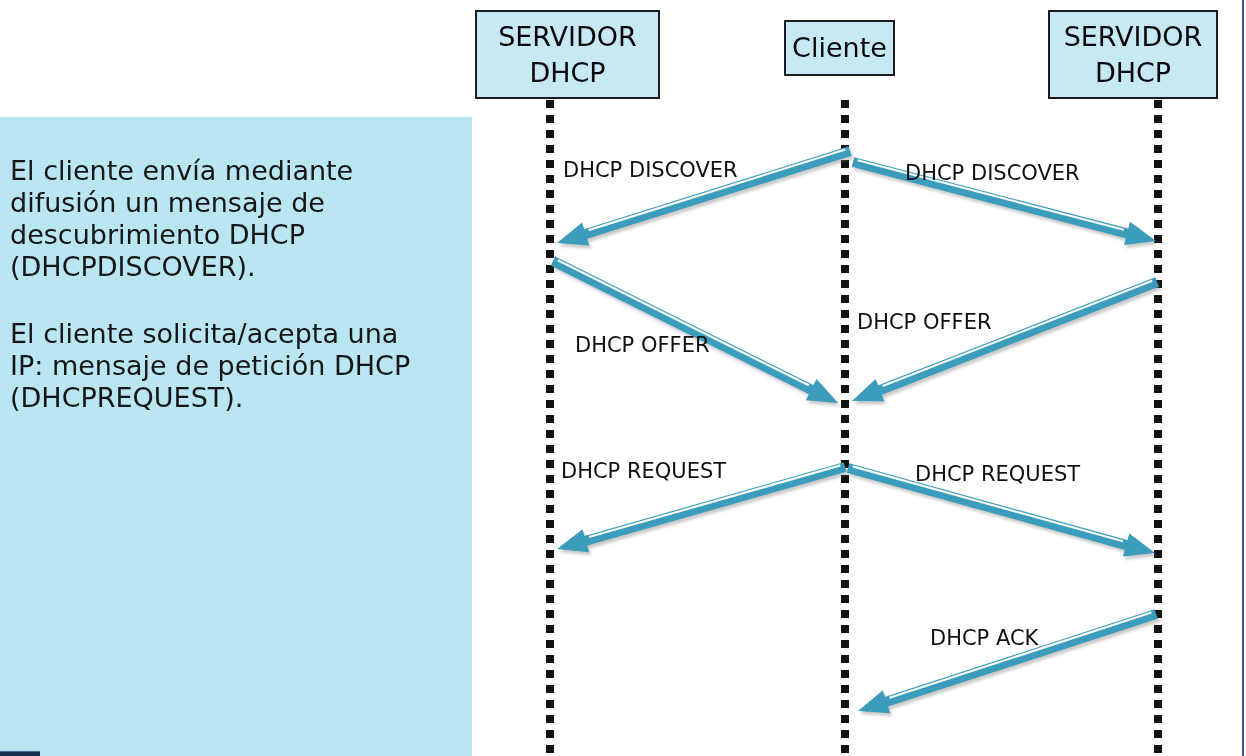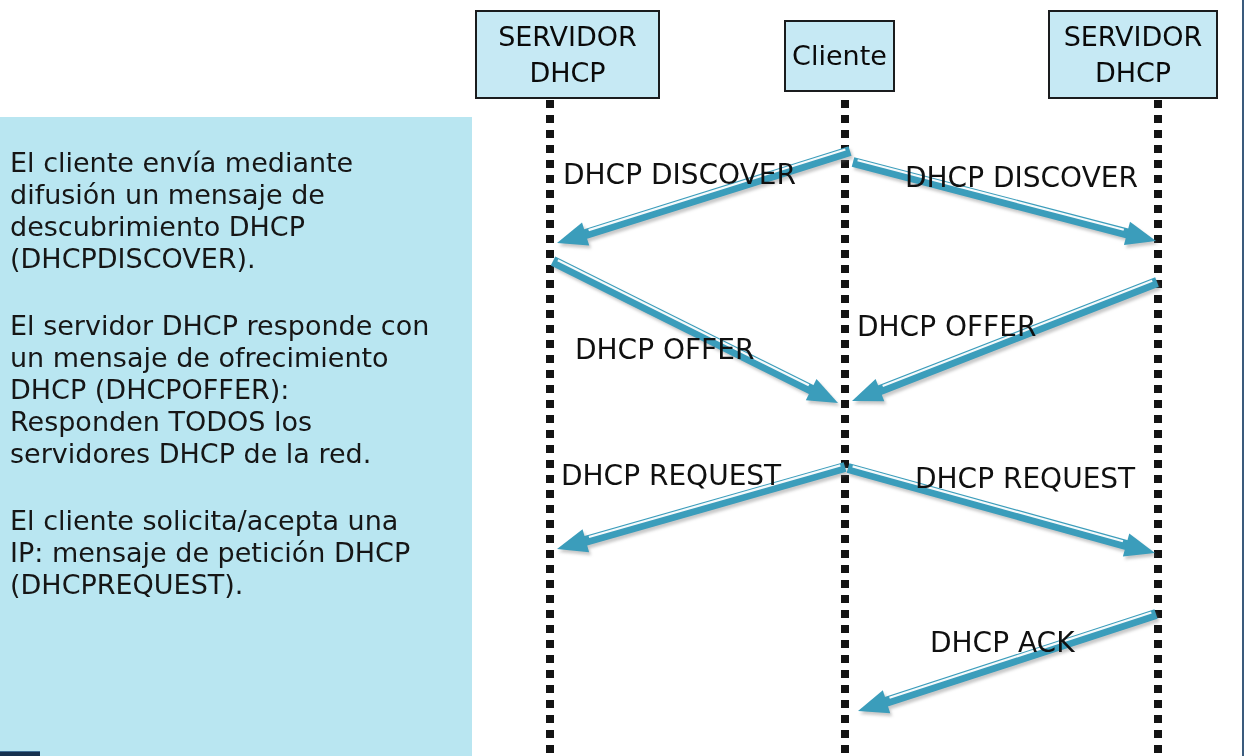--- a/index.html
+++ b/index.html
@@ -5,41 +5,41 @@
   html,body{margin:0;padding:0}
   body{
     width:1246px;height:756px;position:relative;background:#ffffff;
     font-family:"DejaVu Sans","Liberation Sans",sans-serif;overflow:hidden;
   }
   .panel{
     position:absolute;left:0;top:117px;width:472px;height:639px;
     background:#b9e6f1;z-index:2;box-sizing:border-box;
     padding:30px 12px 0 10px;color:#161616;font-size:27px;line-height:32px;
   }
-  .panel p{margin:0 0 35px 0;white-space:pre-line}
+  .panel p{margin:8px 0 35px 0;white-space:pre-line}
   .actor{
     position:absolute;z-index:4;background:#c6e9f4;border:2px solid #1a1c1e;
     display:flex;align-items:center;justify-content:center;text-align:center;
     font-size:27px;line-height:1.3;color:#0a0a0a;box-sizing:border-box;
   }
   #actor-server-left{left:475px;top:10px;width:185px;height:89px}
-  #actor-client{left:784px;top:20px;width:111px;height:72px}
+  #actor-client{left:784px;top:20px;width:111px;height:56px}
   #actor-server-right{left:1048px;top:10px;width:170px;height:89px}
   .lifeline{
     position:absolute;top:100px;height:656px;width:8px;z-index:1;
     background:repeating-linear-gradient(to bottom,#131313 0 8px,rgba(0,0,0,0) 8px 15px);
   }
   #lifeline-left{left:546px}
   #lifeline-client{left:841px}
   #lifeline-right{left:1154px}
   #arrows{
     position:absolute;left:0;top:0;z-index:2;
     filter:drop-shadow(2px 3px 1.5px rgba(110,110,110,.38));
   }
-  .msg-label{position:absolute;z-index:3;font-size:28px;color:#101010;white-space:nowrap}
+  .msg-label{position:absolute;z-index:3;font-size:21px;color:#101010;white-space:nowrap}
   #label-discover-left{left:563px;top:158px}
   #label-discover-right{left:905px;top:161px}
   #label-offer-left{left:575px;top:333px}
   #label-offer-right{left:857px;top:310px}
   #label-request-left{left:561px;top:459px}
   #label-request-right{left:915px;top:462px}
   #label-ack{left:930px;top:626px}
   .frame-right{position:absolute;left:1242px;top:0;width:2px;height:756px;background:#3a5b7d;z-index:5}
   .footer-accent{
     position:absolute;left:0;top:751px;width:40px;height:5px;
@@ -47,25 +47,20 @@
   }
 </style>
 </head>
 <body>
 
 <div class="panel">
   <p>El cliente envía mediante
 difusión un mensaje de
 descubrimiento DHCP
 (DHCPDISCOVER).</p>
-  <p>El servidor DHCP responde con
-un mensaje de ofrecimiento
-DHCP (DHCPOFFER):
-Responden TODOS los
-servidores DHCP de la red.</p>
   <p>El cliente solicita/acepta una
 IP: mensaje de petición DHCP
 (DHCPREQUEST).</p>
 </div>
 
 <div class="actor" id="actor-server-left">
   <span>SERVIDOR DHCP</span>
 </div>
 <div class="actor" id="actor-client">
   <span>Cliente</span>

